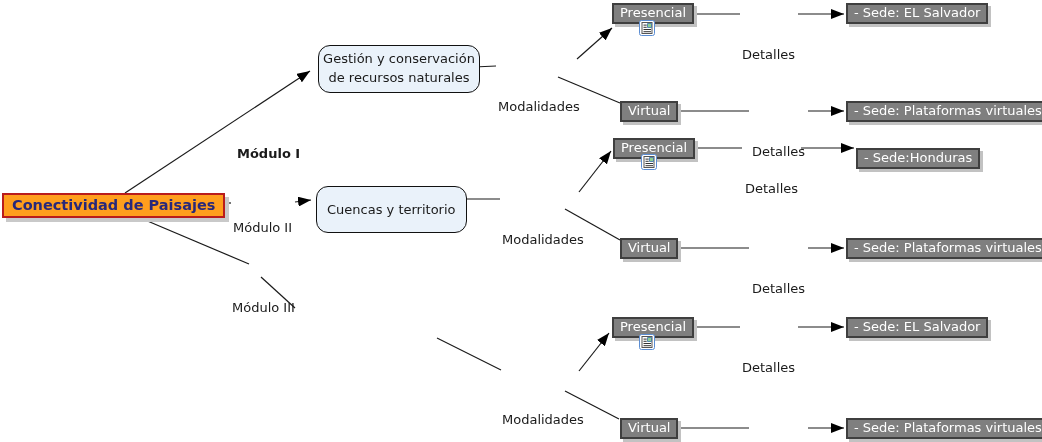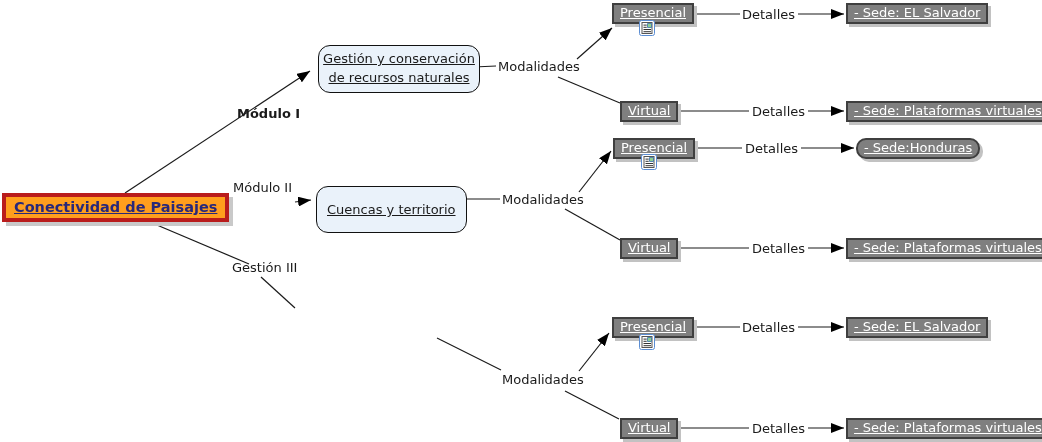--- a/index.html
+++ b/index.html
@@ -1,27 +1,27 @@
 <!DOCTYPE html>
 <html><head>
 <meta charset="utf-8">
 <style>
   html,body{margin:0;padding:0;background:#fff;}
   #canvas{position:relative;width:1042px;height:442px;background:#ffffff;overflow:hidden;
           font-family:"DejaVu Sans","Liberation Sans",sans-serif;font-size:13px;color:#1a1a1a;}
   #wires{position:absolute;left:0;top:0;width:1042px;height:442px;}
-  .node{position:absolute;white-space:nowrap;text-decoration:underline;}
-  .root{background:#FF9E1D;border:4px solid #b91c1c;color:#28287A;font-weight:bold;font-size:14.5px;
+  .node{position:absolute;white-space:nowrap;}
+  .root{background:#FF9E1D;border:2px solid #b91c1c;color:#28287A;font-weight:bold;font-size:14.5px;
         padding:2px 8px 3px 8px;box-shadow:4px 4px 0 #C9C9C9;}
   .concept{background:#EAF2FA;border:1.5px solid #111;border-radius:12px;text-align:center;
            color:#1a1a1a;padding:15px 10px;}
   .concept.two-line{white-space:normal;width:152px;padding:4px 4px;line-height:1.45;}
   .gray{background:#7F7F7F;border:2px solid #3F3F3F;color:#FFFFFF;padding:0px 6px 2px 6px;
         box-shadow:3px 3px 0 #C2C2C2;}
-  .lbl{position:absolute;white-space:nowrap;color:#1a1a1a;}
+  .lbl{position:absolute;white-space:nowrap;color:#1a1a1a;margin-top:40px;}
   .res-icon{position:absolute;width:16px;height:16px;cursor:pointer;}
 </style>
 </head>
 <body>
 
 <div id="canvas">
 
   <svg id="wires">
     <defs>
       <marker id="arw" markerUnits="userSpaceOnUse" markerWidth="14" markerHeight="10" refX="13" refY="5" orient="auto">
@@ -67,21 +67,21 @@
 
       <line x1="668" y1="428" x2="749" y2="428"></line>
       <line x1="808" y1="428" x2="844" y2="428" marker-end="url(#arw)"></line>
     </g>
   </svg>
 
   <div class="node root" style="left:2px;top:193px;">Conectividad de Paisajes</div>
 
   <div class="lbl" style="left:237px;top:106px;font-weight:bold;">Módulo I</div>
   <div class="lbl" style="left:233px;top:180px;">Módulo II</div>
-  <div class="lbl" style="left:232px;top:260px;">Gestión III</div>
+  <div class="lbl" style="left:232px;top:260px;">Módulo III</div>
 
   <div class="node concept two-line" style="left:318px;top:45px;">Gestión y conservación de recursos naturales</div>
   <div class="node concept" style="left:316px;top:186px;">Cuencas y territorio</div>
 
   <div class="lbl" style="left:498px;top:59px;">Modalidades</div>
   <div class="lbl" style="left:502px;top:192px;">Modalidades</div>
   <div class="lbl" style="left:502px;top:372px;">Modalidades</div>
 
   <div class="node gray" style="left:612px;top:3px;">Presencial</div>
   <div class="node gray" style="left:613px;top:138px;">Presencial</div>
@@ -121,18 +121,18 @@
 
   <div class="lbl" style="left:742px;top:7px;">Detalles</div>
   <div class="lbl" style="left:752px;top:104px;">Detalles</div>
   <div class="lbl" style="left:745px;top:141px;">Detalles</div>
   <div class="lbl" style="left:752px;top:241px;">Detalles</div>
   <div class="lbl" style="left:742px;top:320px;">Detalles</div>
   <div class="lbl" style="left:752px;top:421px;">Detalles</div>
 
   <div class="node gray" style="left:846px;top:3px;">- Sede: EL Salvador</div>
   <div class="node gray" style="left:846px;top:101px;">- Sede: Plataformas virtuales</div>
-  <div class="node gray" style="left:856px;top:138px;border-radius:10px;">- Sede:Honduras</div>
+  <div class="node gray" style="left:856px;top:148px;">- Sede:Honduras</div>
   <div class="node gray" style="left:846px;top:238px;">- Sede: Plataformas virtuales</div>
   <div class="node gray" style="left:846px;top:317px;">- Sede: EL Salvador</div>
   <div class="node gray" style="left:846px;top:418px;">- Sede: Plataformas virtuales</div>
 
 </div>
 
 </body></html>

